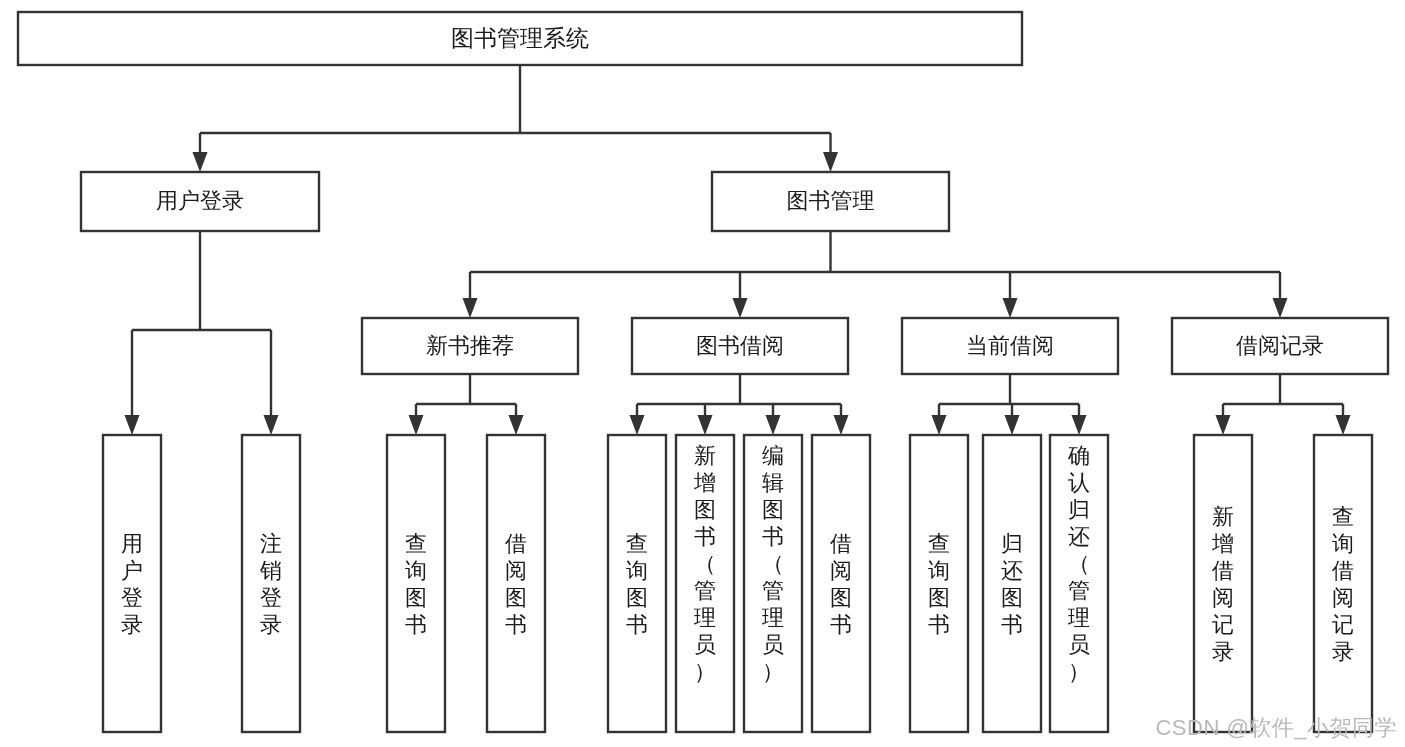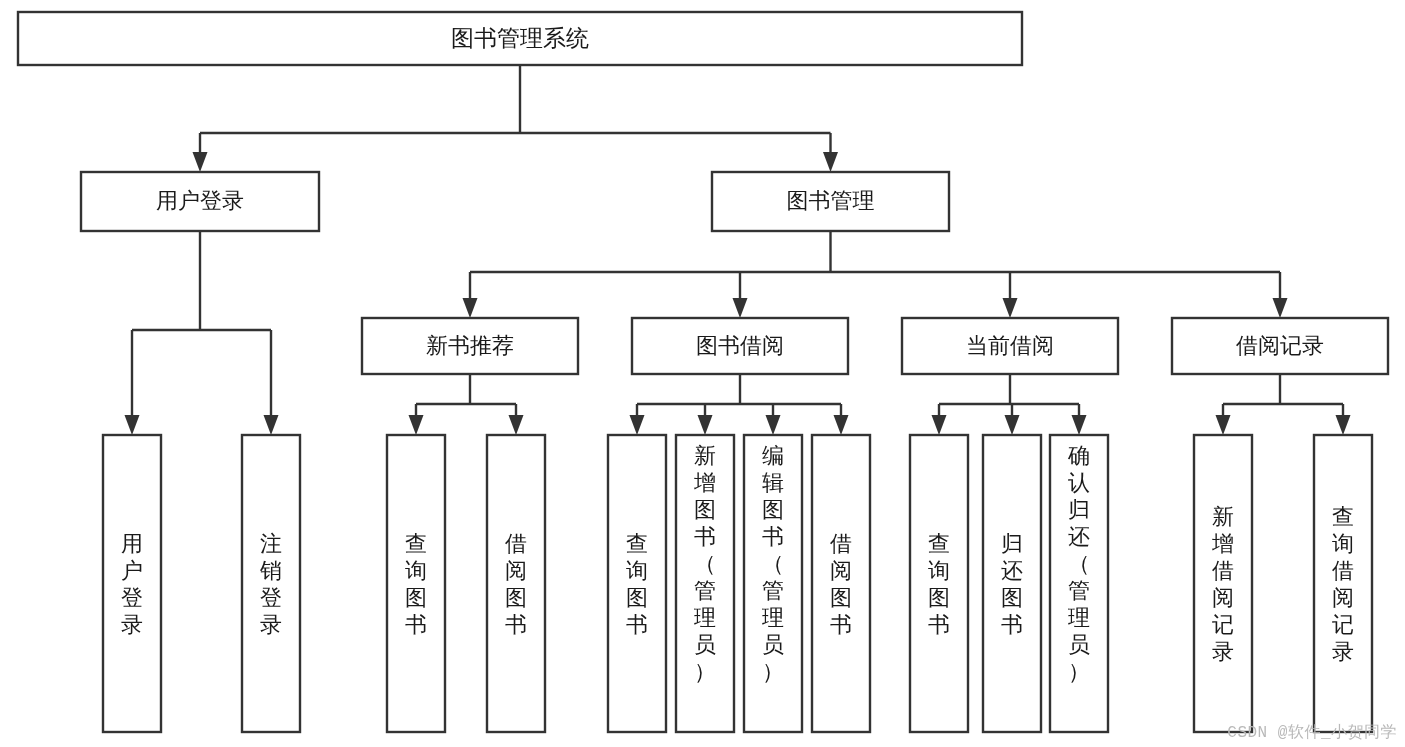--- a/index.html
+++ b/index.html
@@ -32,22 +32,22 @@
     stroke:#333333;
     stroke-width:2.4;
     fill:none;
     stroke-linecap:butt;
   }
   .arrow-head{fill:#333333;}
   .watermark{
     position:absolute;
     right:8px;
     bottom:4px;
-    font-family:Liberation Mono, monospace;
-    font-size:16px;
+    font-family:Liberation Sans, sans-serif;
+    font-size:22px;
     color:#b9b9b9;
     white-space:nowrap;
     letter-spacing:0.5px;
   }
 </style>
 </head>
 <body>
 
 <svg id="diagram" viewBox="0 0 1405 747" width="1405" height="747" xmlns="http://www.w3.org/2000/svg">
   <g id="edges-layer">

